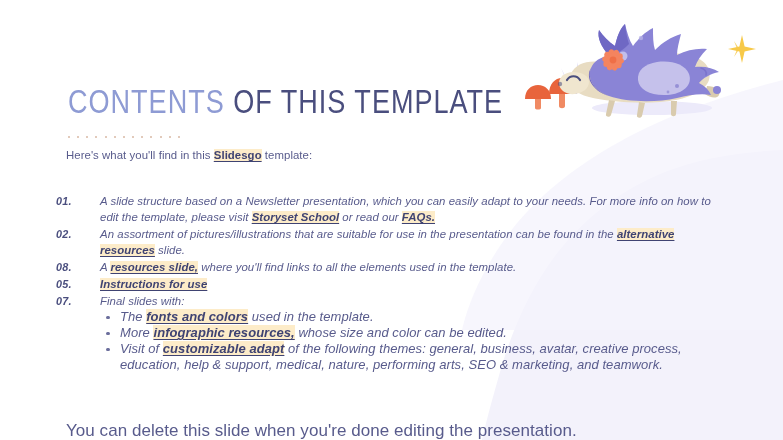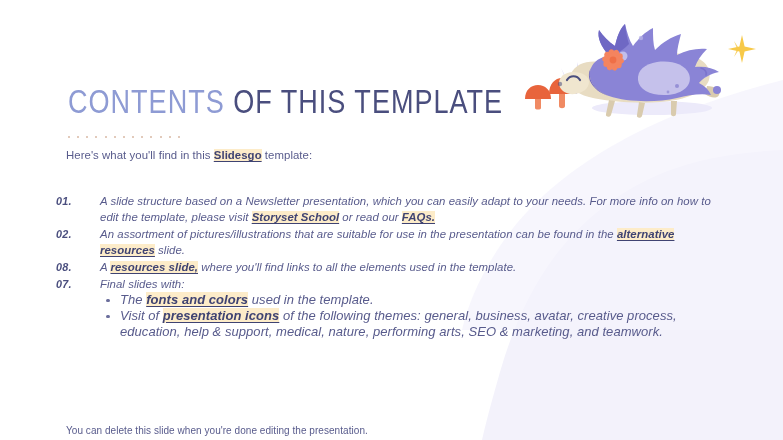--- a/index.html
+++ b/index.html
@@ -42,21 +42,21 @@
   }
   .dots i{display:block;width:2px;height:2px;border-radius:50%;background:#d9b9a4;}
 
   .intro{
     position:absolute;left:66px;top:100px;
     font-size:11.4px;line-height:16px;color:#585b8c;
     letter-spacing:.05px;
   }
   .closing{
     position:absolute;left:66px;top:376px;
-    font-size:10px;line-height:16px;color:#585b8c;
+    font-size:17px;line-height:16px;color:#585b8c;
     letter-spacing:.05px;
   }
 
   .list{
     position:absolute;left:52px;top:146px;width:660px;font-style:italic;
   }
   .row{display:flex;align-items:flex-start;margin-bottom:1px;}
   .num{
     flex:0 0 44px;
     text-align:left;
@@ -212,23 +212,28 @@
         </div>
         <div class="row">
           <div class="num">02.</div>
           <div class="row-body"><span>An assortment of pictures/illustrations that are suitable for use in the presentation can be found in the </span><span class="hl">alternative resources</span><span> slide.</span></div>
         </div>
         <div class="row">
           <div class="num">08.</div>
           <div class="row-body"><span>A </span><span class="hl">resources slide,</span><span> where you'll find links to all the elements used in the template.</span></div>
         </div>
         <div class="row">
+          <div class="num">05.</div>
+          <div class="row-body"><span class="hl">Instructions for use</span></div>
+        </div>
+        <div class="row">
           <div class="num">07.</div>
           <div class="row-body"><span>Final slides with:</span><ul class="bullets">
               <li><span>The </span><span class="hl">fonts and colors</span><span> used in the template.</span></li>
-              <li><span>Visit of </span><span class="hl">presentation icons</span><span> of the following themes: general, business, avatar, creative process, education, help &amp; support, medical, nature, performing arts, SEO &amp; marketing, and teamwork.</span></li>
+              <li><span>More </span><span class="hl">infographic resources,</span><span> whose size and color can be edited.</span></li>
+              <li><span>Visit of </span><span class="hl">customizable adapt</span><span> of the following themes: general, business, avatar, creative process, education, help &amp; support, medical, nature, performing arts, SEO &amp; marketing, and teamwork.</span></li>
             </ul></div>
         </div>
       </div>
 
     <div class="closing">You can delete this slide when you're done editing the presentation.</div>
   </div>
 </div>
 
 </body></html>

